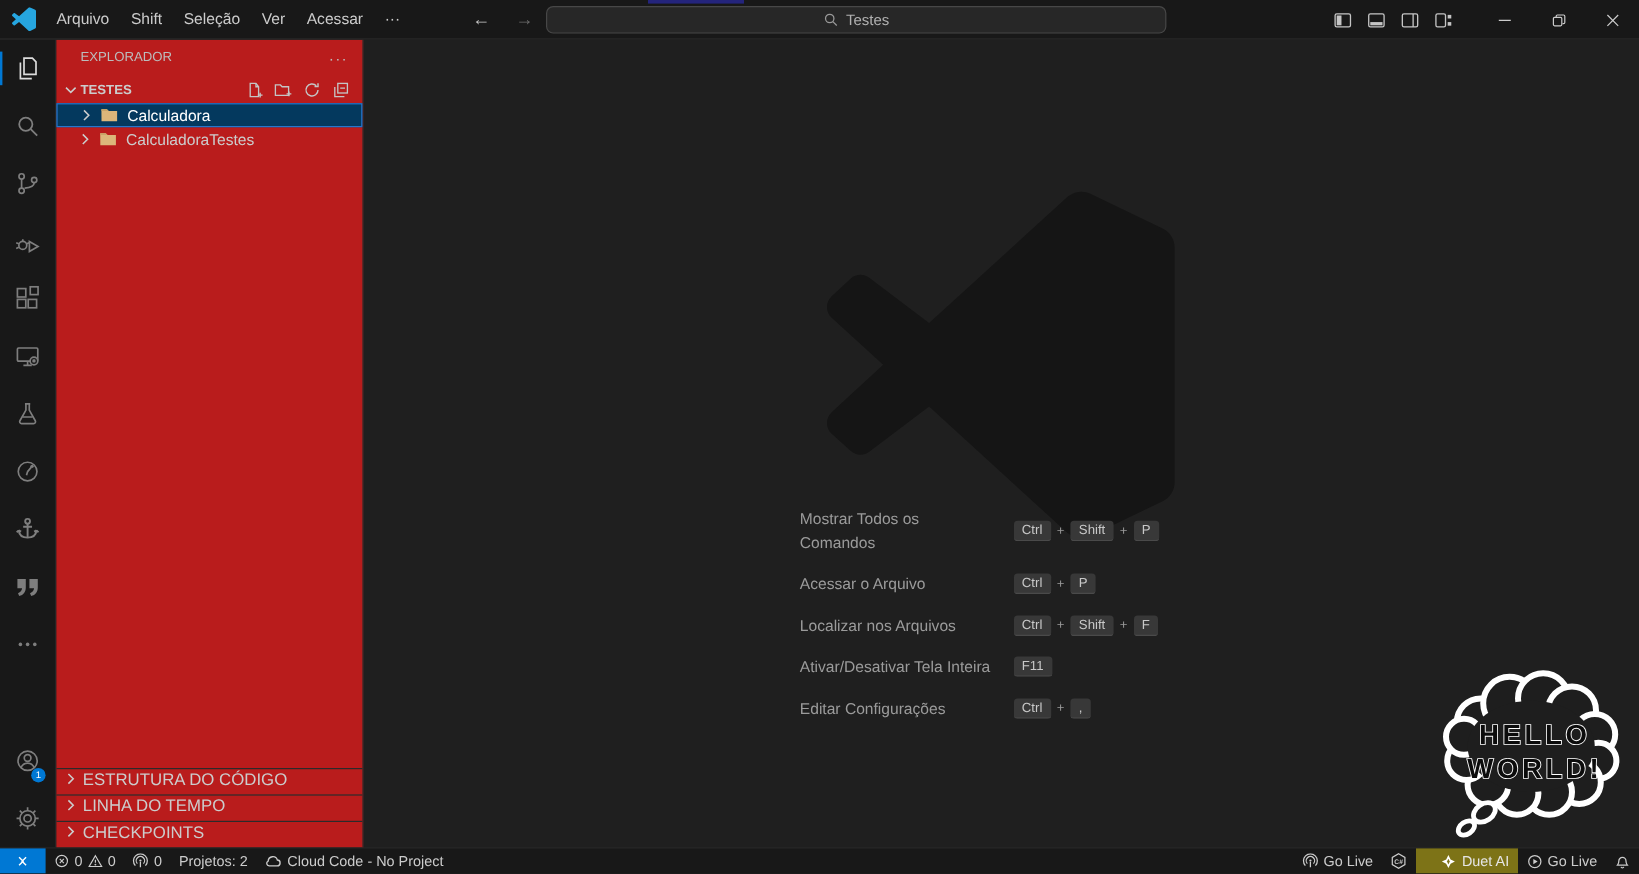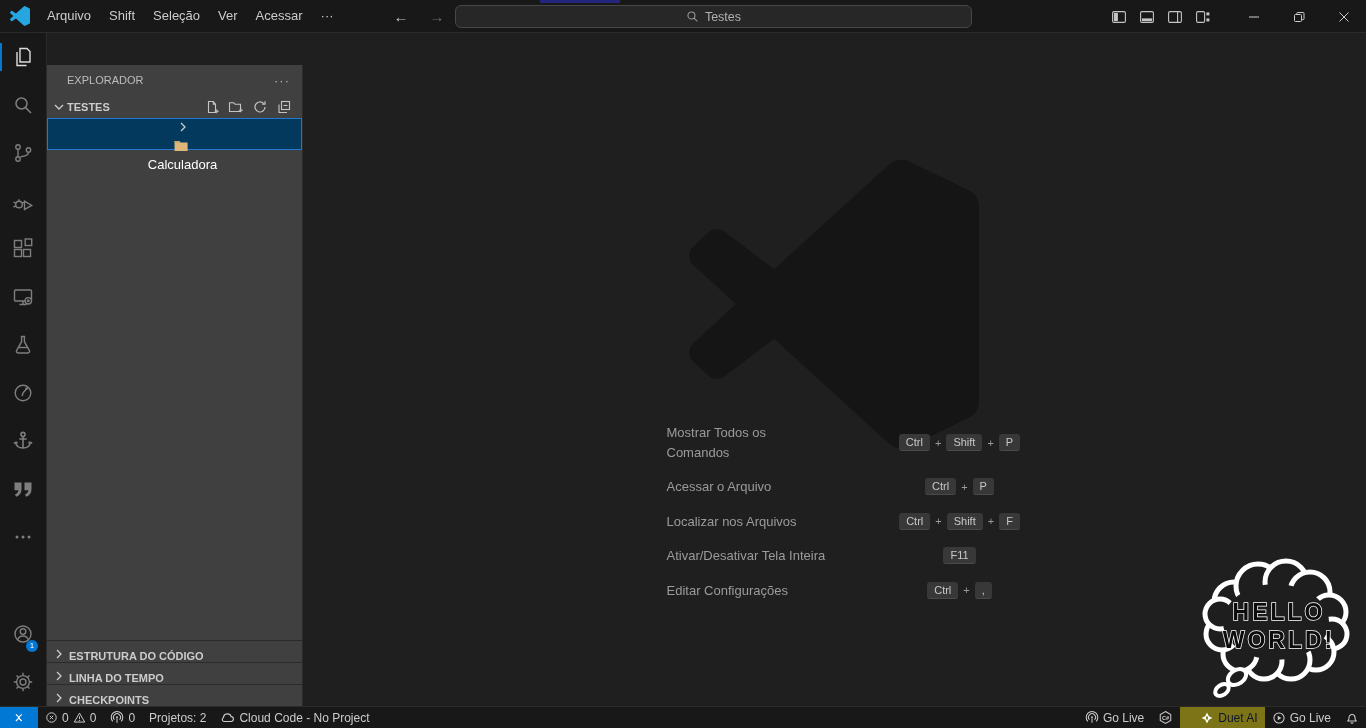--- a/index.html
+++ b/index.html
@@ -33,59 +33,59 @@
                  display:flex; flex-direction:column; align-items:stretch; }
   .ab-item { position:relative; height:48px; display:flex; align-items:center; justify-content:center;
              color:#7e7e7e; }
   .ab-item.active { color:#dcdcdc; }
   .ab-item.active::before { content:""; position:absolute; left:0; top:10px; width:2px; height:28px; background:#0078d4; }
   .ab-bottom { margin-top:auto; }
   .ab-badge { position:absolute; right:8px; bottom:6px; width:12px; height:12px; border-radius:50%;
               background:#0078d4; color:#fff; font-size:8px; line-height:12px; text-align:center; }
 
   
-  .sidebar { width:256px; background:#404040; border-right:1px solid #2b2b2b;
-             display:flex; flex-direction:column; color:#cccccc;margin-top:32px; }
+  .sidebar { width:256px; background:#b91c1c; border-right:1px solid #2b2b2b;
+             display:flex; flex-direction:column; color:#cccccc; }
   .sb-header { height:30px; display:flex; align-items:center; padding:0 12px 0 20px;
                font-size:11px; color:#bcbcbc; }
   .sb-header .dots { margin-left:auto; color:#bcbcbc; letter-spacing:1px; font-size:13px; }
   .section-row { height:23px; display:flex; align-items:center; padding:0 10px 0 4px; font-size:11px; font-weight:bold; }
   .section-row .chev { width:16px; height:16px; color:#cccccc; }
   .section-actions { margin-left:auto; display:flex; gap:8px; color:#c5c5c5; }
   .tree { }
-  .tree-row { height:32px; display:flex; align-items:center; padding-left:16px; font-size:13px; gap:3px;flex-direction:column; }
+  .tree-row { height:20px; display:flex; align-items:center; padding-left:16px; font-size:13px; gap:3px; }
   .tree-row .chev { width:16px; height:16px; color:#cccccc; flex:0 0 16px; }
   .tree-row .spacer16 { flex:0 0 16px; }
   .tree-row .ficon { width:16px; height:16px; flex:0 0 16px; margin-right:4px; }
   .tree-row.selected { background:#04395e; border:1px solid #2477ce; color:#ffffff; }
   .sb-fill { flex:1; }
-  .panel-row { height:22px; display:flex; align-items:flex-end; padding-left:4px;
-               border-top:1px solid #2b2b2b; font-size:11px; font-weight:bold; gap:2px; }
+  .panel-row { height:22px; display:flex; align-items:flex-start; padding-left:4px;
+               border-top:1px solid #2b2b2b; font-size:14px; font-weight:normal; gap:2px; }
   .panel-row .chev { width:16px; height:16px; color:#cccccc; }
 
   
   .editor { position:relative; flex:1; background:#1f1f1f; }
   .watermark-logo { position:absolute; left:calc(50% - 146px); top:126px; width:290px; height:290px; }
   .shortcuts { position:absolute; top:390px; left:0; right:0; transform:translateX(14px); }
   .wm-row { display:flex; justify-content:center; align-items:center; gap:13px; margin-bottom:15px; }
   .wm-label { width:165px; text-align:left; color:#9b9b9b; font-size:13px; line-height:1.5;margin-left:44px; }
-  .wm-keys { width:230px; display:flex; align-items:center; gap:5px;justify-content:center; }
+  .wm-keys { width:230px; display:flex; align-items:center; gap:5px; }
   .kchip { background:#383838; color:#c8c8c8; font-size:11px; padding:2px 7px; border-radius:3px;
            border-bottom:1px solid #4a4a4a; }
   .kplus { color:#9b9b9b; font-size:11px; }
   .bubble { position:absolute; right:10px; top:523px; width:160px; height:148px; }
 
   
   .statusbar { height:22px; background:#181818; border-top:1px solid #2b2b2b;
                display:flex; align-items:center; color:#cccccc; font-size:12px; }
   .st-left, .st-right { display:flex; align-items:center; height:100%; }
   .st-right { margin-left:auto; }
   .st-item { display:flex; align-items:center; gap:4px; padding:0 7px; height:100%; }
   .st-remote { background:#0078d4; color:#ffffff; width:38px; justify-content:center; padding:0; }
-  .st-duet { background:#7d7317; color:#0f172a;padding-left:20px; }
+  .st-duet { background:#7d7317; color:#e5e5e5;padding-left:20px; }
   .st-icon { display:flex; align-items:center; }
 </style>
 </head>
 <body>
 
 <div class="titlebar">
   <div class="top-artifact"></div>
   <svg class="vscode-logo" viewBox="0 0 100 100">
     <path fill="#26a6e0" d="M70.9 99.3c1.6.6 3.4.6 5-.2l20.6-9.9c2.1-1 3.5-3.2 3.5-5.6V16.4c0-2.4-1.4-4.6-3.5-5.6L75.9.9c-2.1-1-4.5-.8-6.4.6-.3.2-.5.4-.7.6L29.4 38 12.2 25c-1.6-1.2-3.8-1.1-5.3.2L1.4 30.3c-1.8 1.7-1.8 4.5 0 6.2L16.2 50 1.4 63.6c-1.8 1.7-1.8 4.5 0 6.2l5.5 5c1.5 1.3 3.7 1.4 5.3.2l17.2-13 39.4 36c.6.6 1.4 1.1 2.1 1.3zM75 27.3L45.1 50 75 72.7V27.3z"></path>
   </svg>
@@ -297,20 +297,30 @@
     <div class="tree">
       <div class="tree-row selected">
         <svg class="chev" viewBox="0 0 16 16" fill="none" stroke="currentColor" stroke-width="1.3">
             <path d="M6 4l4 4-4 4"></path>
           </svg>
         <svg class="ficon" viewBox="0 0 16 16">
           <path fill="#dcb67a" d="M1.5 3h4.6l1.5 1.6h7V13h-13z"></path>
             <path fill="#c9a367" d="M1.5 3h4.6l1.5 1.6h-6z"></path>
         </svg>
         <span>Calculadora</span>
+      </div>
+      <div class="tree-row">
+        <svg class="chev" viewBox="0 0 16 16" fill="none" stroke="currentColor" stroke-width="1.3">
+            <path d="M6 4l4 4-4 4"></path>
+          </svg>
+        <svg class="ficon" viewBox="0 0 16 16">
+          <path fill="#dcb67a" d="M1.5 3h4.6l1.5 1.6h7V13h-13z"></path>
+            <path fill="#c9a367" d="M1.5 3h4.6l1.5 1.6h-6z"></path>
+        </svg>
+        <span>CalculadoraTestes</span>
       </div>
     </div>
     <div class="sb-fill"></div>
     <div class="panel-row">
       <svg class="chev" viewBox="0 0 16 16" fill="none" stroke="currentColor" stroke-width="1.3">
           <path d="M6 4l4 4-4 4"></path>
         </svg>
       <span>ESTRUTURA DO CÓDIGO</span>
     </div>
     <div class="panel-row">

